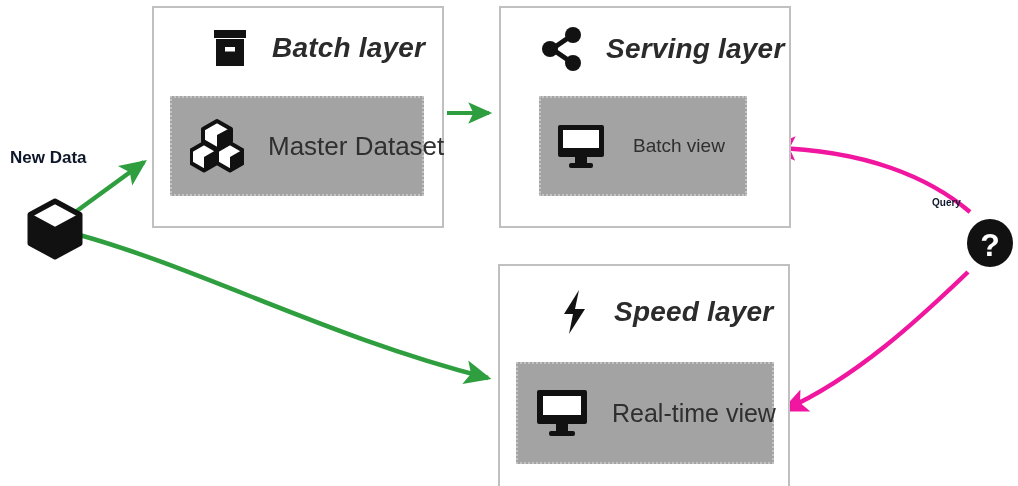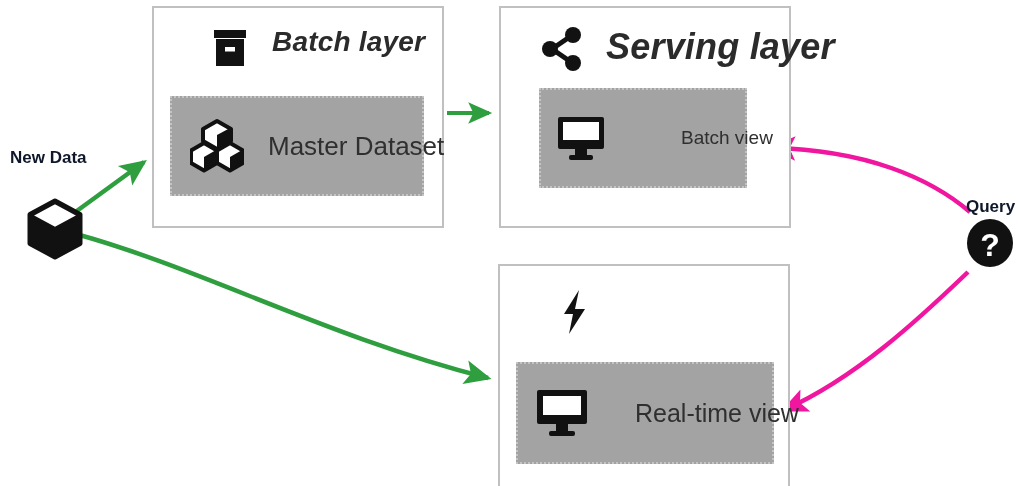--- a/index.html
+++ b/index.html
@@ -19,20 +19,21 @@
   }
   .layer-box {
     position: absolute;
     border: 2px solid #c0c0c0;
     background: #ffffff;
     box-sizing: border-box;
   }
   .layer-header {
     position: absolute;
     display: flex;
+    align-items: center;
   }
   .layer-title {
     font-style: italic;
     font-weight: bold;
     color: #2b2b2b;
     letter-spacing: 0.2px;
     white-space: nowrap;
   }
   .inner-box {
     position: absolute;
@@ -62,25 +63,25 @@
   
   #box-batch   { left: 152px; top: 6px;   width: 292px; height: 222px; }
   #box-serving { left: 499px; top: 6px;   width: 292px; height: 222px; }
   #box-speed   { left: 498px; top: 264px; width: 292px; height: 240px; }
 
   #hdr-batch   { left: 210px; top: 26px; }
   #hdr-serving { left: 540px; top: 26px; }
   #hdr-speed   { left: 558px; top: 288px; }
 
   #in-batch    { left: 170px; top: 96px;  width: 254px; height: 100px; }
-  #in-serving  { left: 539px; top: 88px;  width: 208px; height: 100px; gap: 48px; }
-  #in-speed    { left: 516px; top: 362px; width: 258px; height: 102px; gap: 23px; }
+  #in-serving  { left: 539px; top: 96px;  width: 208px; height: 100px; }
+  #in-speed    { left: 516px; top: 362px; width: 258px; height: 102px; }
 
   #lbl-newdata { left: 10px;  top: 148px; font-size: 17px; }
-  #lbl-query   { left: 966px; top: 197px; font-size: 17px; }
+  #lbl-query   { left: 932px; top: 197px; font-size: 10px; }
 
   #icon-newdata { position: absolute; left: 26px;  top: 198px; }
   #icon-query   { position: absolute; left: 966px; top: 218px; }
 
   .arrows {
     position: absolute;
     left: 0; top: 0;
     width: 1018px; height: 486px;
     pointer-events: none;
   }
@@ -169,21 +170,21 @@
   <div class="layer-header" id="hdr-serving">
     <span class="icon-holder">
       <svg width="44" height="46" viewBox="0 0 44 46">
         <line x1="12" y1="23" x2="31" y2="10" stroke="#121212" stroke-width="5"></line>
         <line x1="12" y1="23" x2="31" y2="36" stroke="#121212" stroke-width="5"></line>
         <circle cx="10" cy="23" r="8" fill="#121212"></circle>
         <circle cx="33" cy="9" r="8" fill="#121212"></circle>
         <circle cx="33" cy="37" r="8" fill="#121212"></circle>
       </svg>
     </span>
-    <span class="layer-title" style="font-size:36px; margin-left:22px;">Serving layer</span>
+    <span class="layer-title" style="font-size:28px; margin-left:22px;">Serving layer</span>
   </div>
 
   <div class="inner-box" id="in-serving">
     <span class="icon-holder" style="margin-left:14px;">
       <svg width="52" height="50" viewBox="0 0 52 50">
         <rect x="3" y="4" width="46" height="32" rx="2" fill="#111111"></rect>
         <rect x="8" y="9" width="36" height="18" fill="#ffffff"></rect>
         <rect x="20" y="36" width="12" height="8" fill="#111111"></rect>
         <rect x="14" y="42" width="24" height="5" rx="2" fill="#111111"></rect>
       </svg>
@@ -192,20 +193,21 @@
   </div>
 
   <div class="layer-box" id="box-speed"></div>
 
   <div class="layer-header" id="hdr-speed">
     <span class="icon-holder">
       <svg width="34" height="48" viewBox="0 0 34 48">
         <path d="M21,2 L6,26 L15,26 L11,46 L27,21 L17,21 Z" fill="#121212"></path>
       </svg>
     </span>
+    <span class="layer-title" style="font-size:28px; margin-left:22px;">Speed layer</span>
   </div>
 
   <div class="inner-box" id="in-speed">
     <span class="icon-holder" style="margin-left:16px;">
       <svg width="56" height="54" viewBox="0 0 56 54">
         <rect x="3" y="4" width="50" height="34" rx="2" fill="#111111"></rect>
         <rect x="9" y="10" width="38" height="19" fill="#ffffff"></rect>
         <rect x="22" y="38" width="12" height="8" fill="#111111"></rect>
         <rect x="15" y="45" width="26" height="5" rx="2" fill="#111111"></rect>
       </svg>

